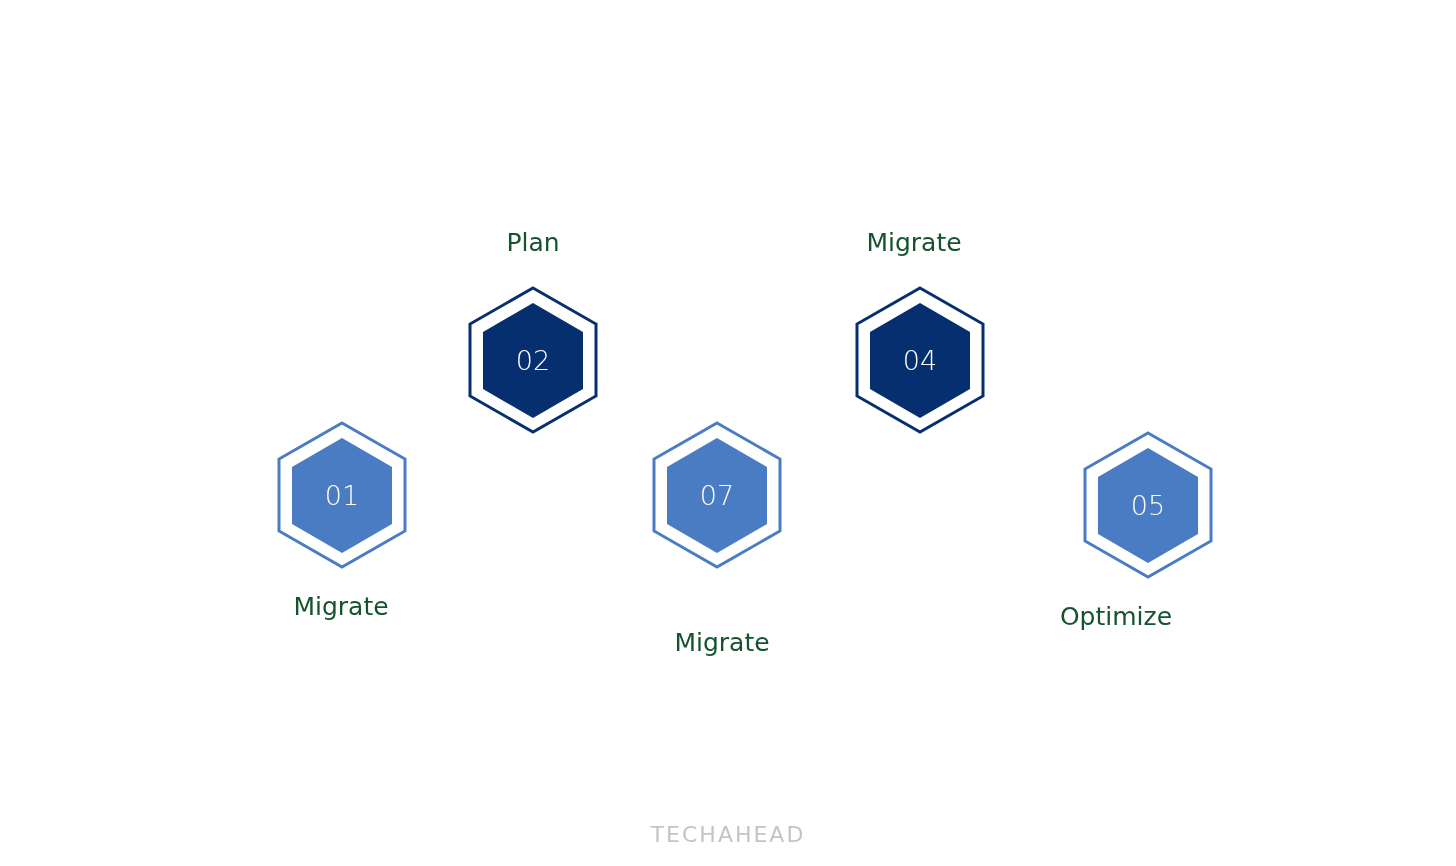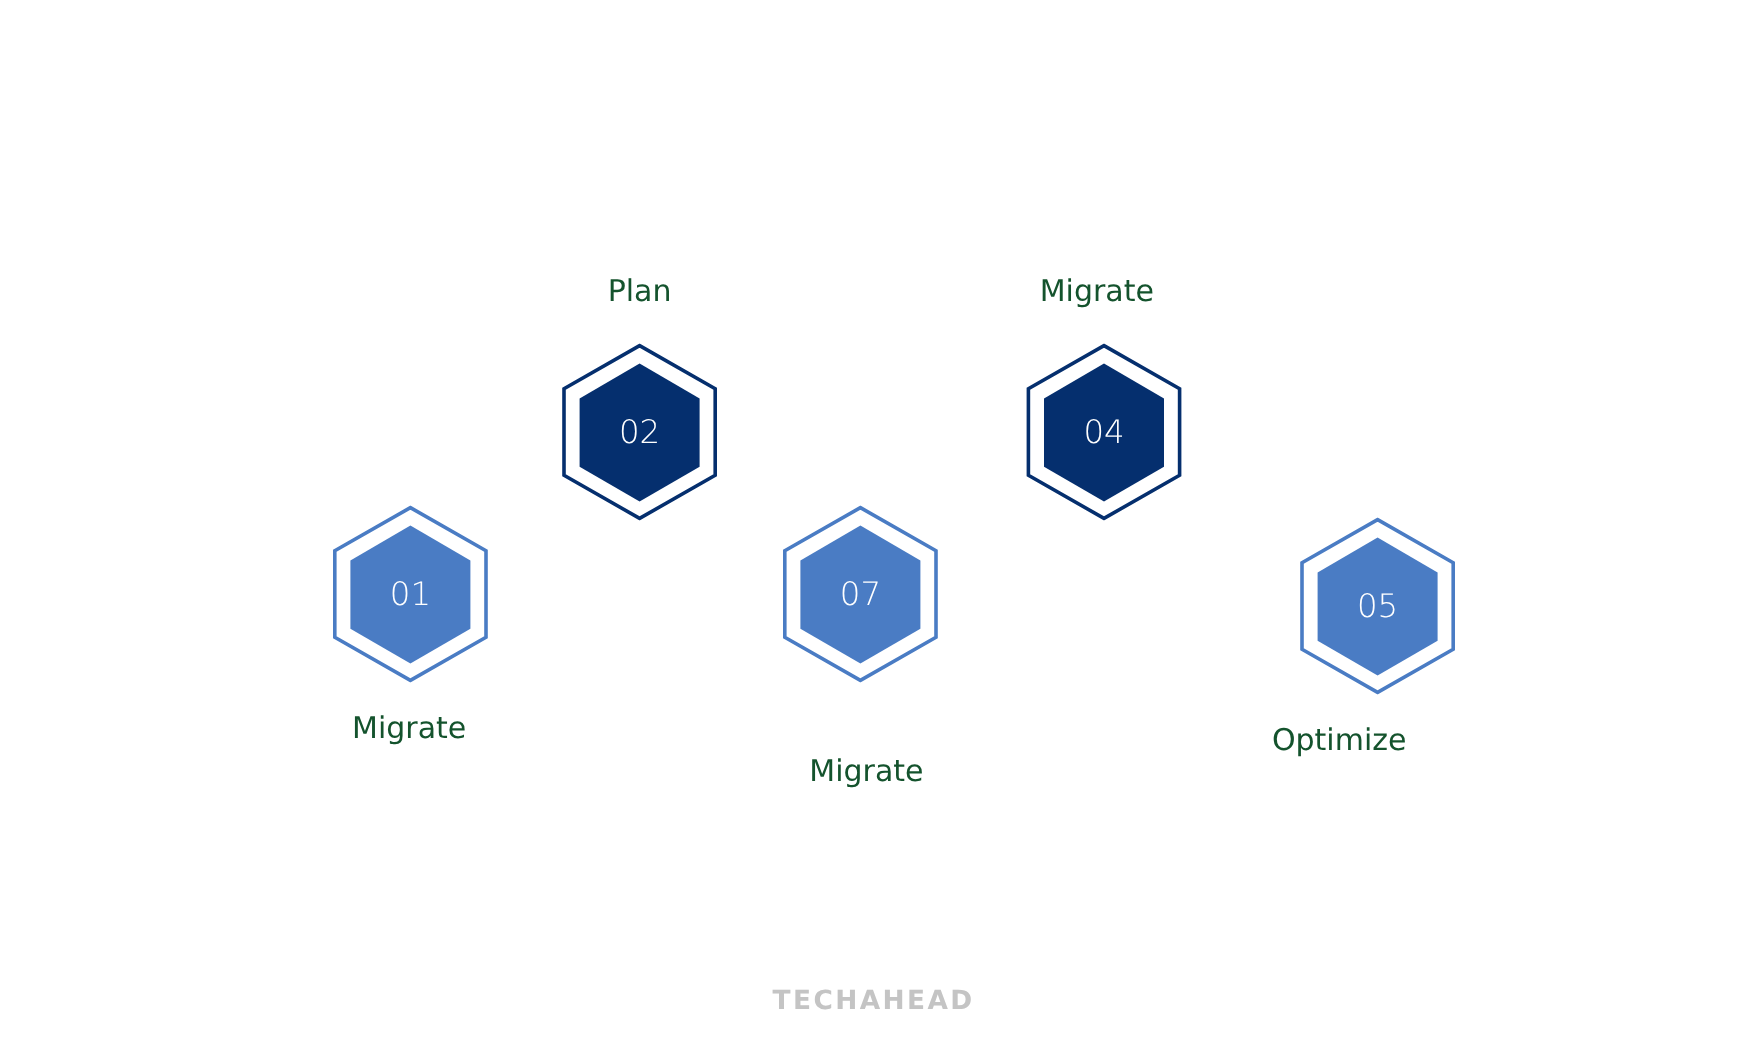--- a/index.html
+++ b/index.html
@@ -6,21 +6,21 @@
   body { width:1456px; height:866px; background:#ffffff; position:relative; overflow:hidden;
          font-family:"Liberation Sans", sans-serif; }
   .step { position:absolute; width:122px; height:148px;text-align:right; }
   .step svg { position:absolute; left:0; top:0; }
   .num { position:absolute; left:0; top:0; width:130px; height:148px; display:flex;
          align-items:center; justify-content:center; color:#ffffff; font-size:27px;
          font-family:"DejaVu Sans", sans-serif; font-weight:300; }
   .label { position:absolute; font-size:25px; color:#14532d; white-space:nowrap;
            font-family:"DejaVu Sans", sans-serif; transform:translateX(-50%); }
   .logo { position:absolute; left:728px; top:822px; transform:translateX(-50%);
-          color:#c4c4c4; font-size:22px; font-weight:bold; letter-spacing:2px;
+          color:#c4c4c4; font-size:22px; font-weight:normal; letter-spacing:2px;
           font-family:"DejaVu Sans", sans-serif; }
 </style>
 </head>
 <body>
 
 <div>
   <div class="step" style="left: 277px; top: 421px;">
       <svg width="130" height="148" viewBox="0 0 130 148">
         <polygon points="65,2 128,38 128,110 65,146 2,110 2,38" fill="none" stroke="#4a7cc4" stroke-width="3"></polygon>
         <polygon points="65,17 115,46 115,103 65,132 15,103 15,46" fill="#4a7cc4"></polygon>

